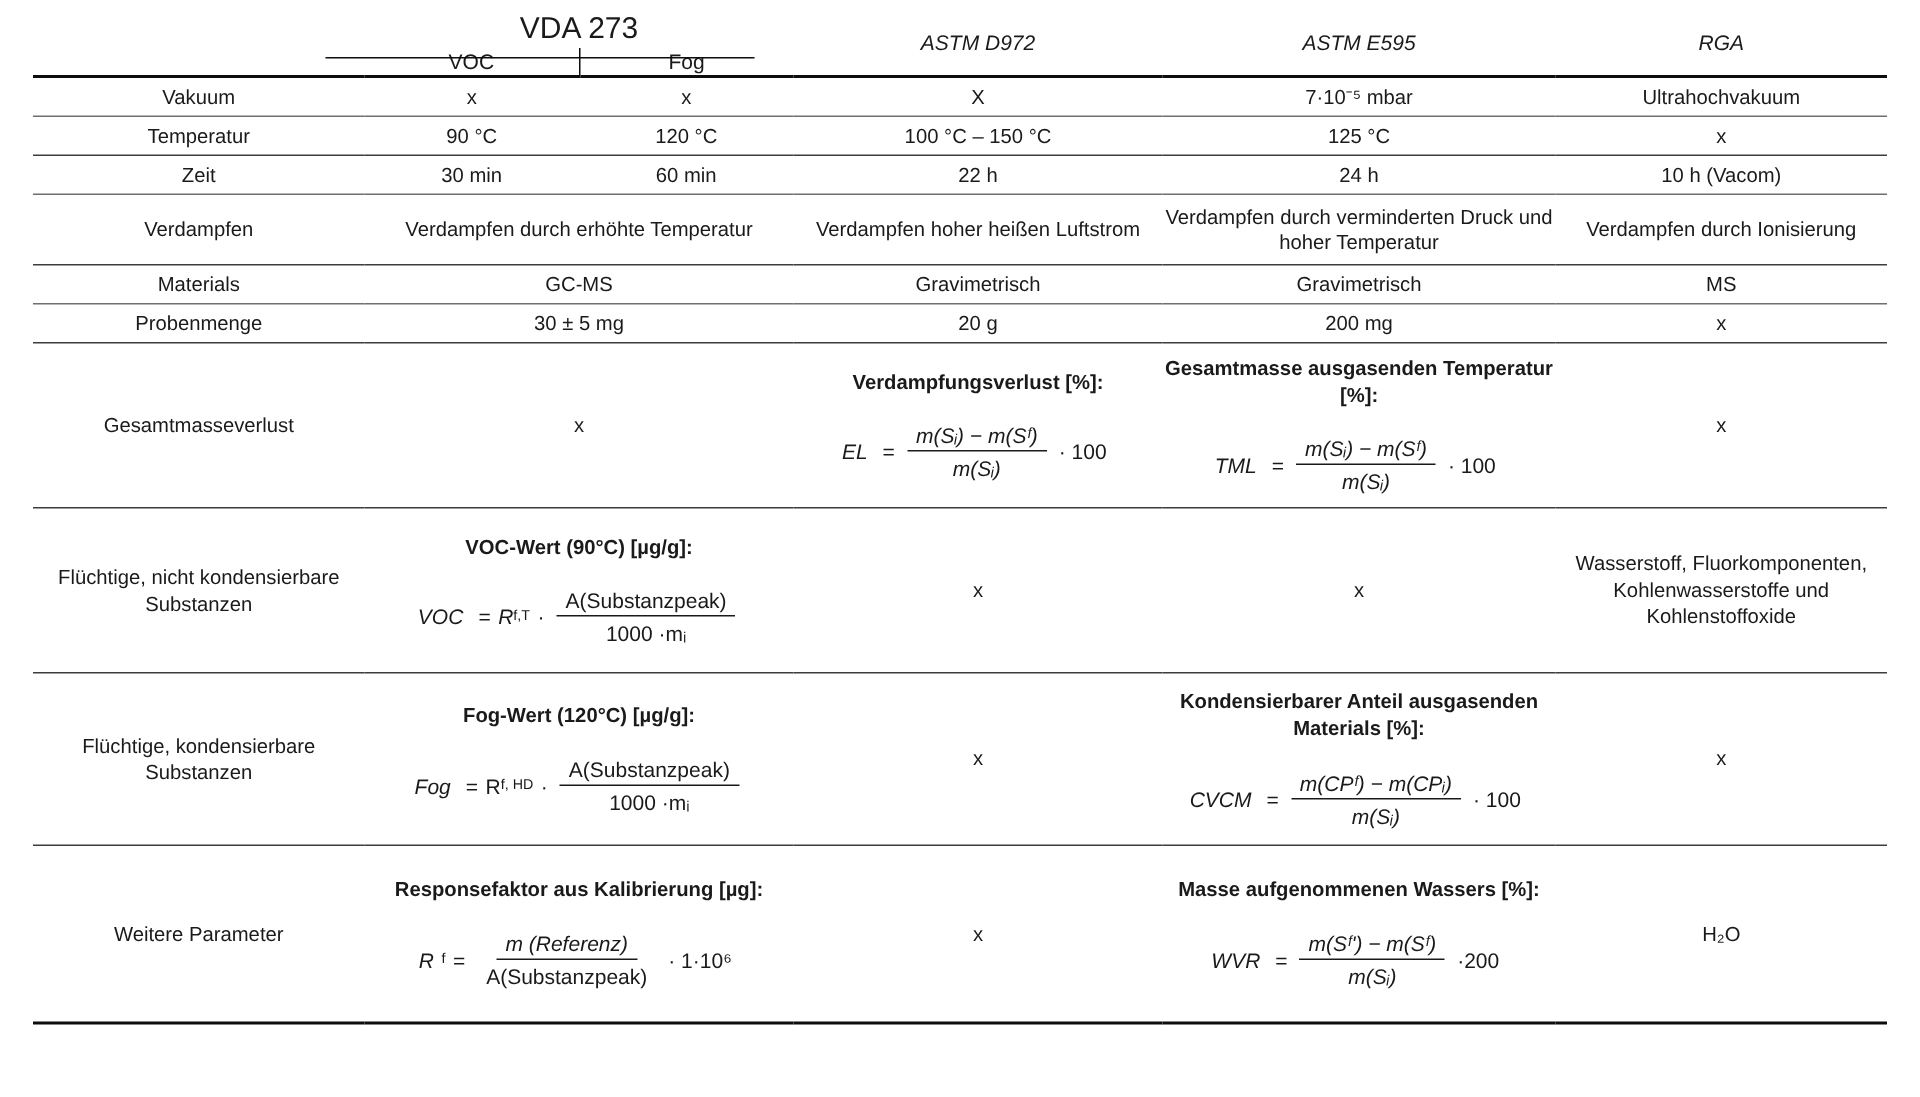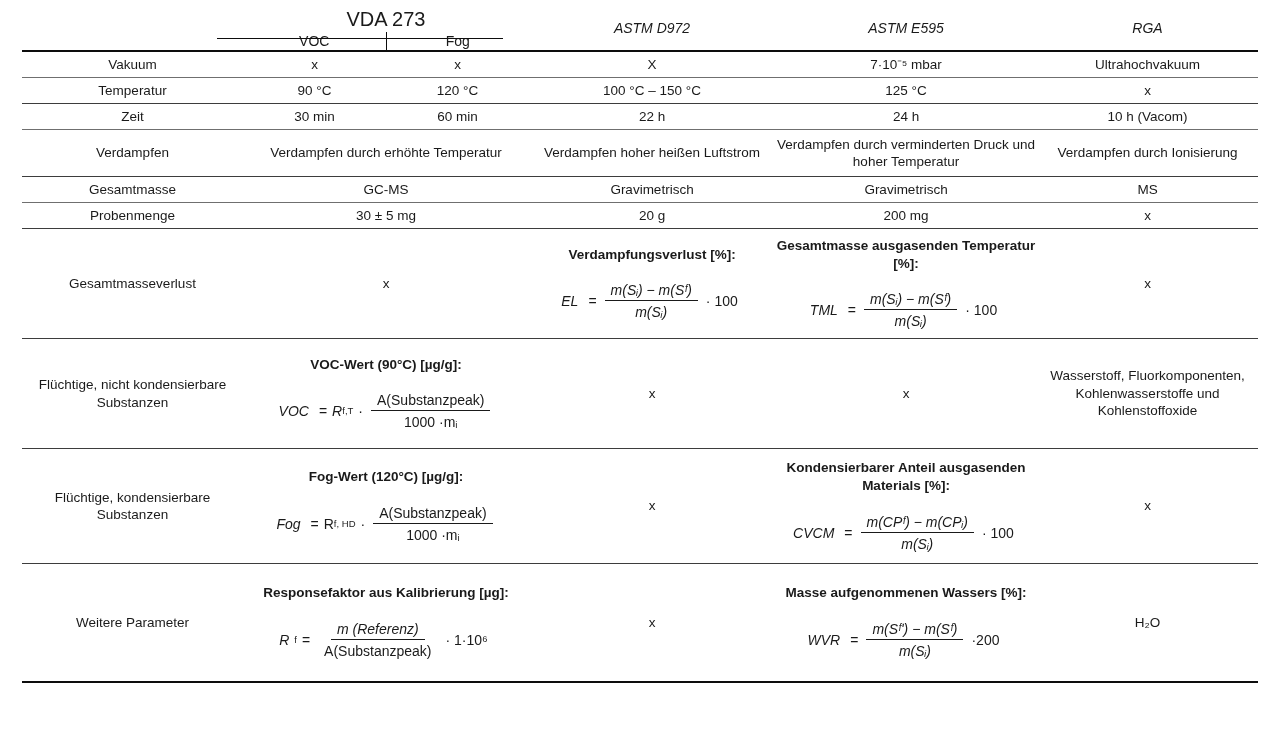--- a/index.html
+++ b/index.html
@@ -190,21 +190,21 @@
 
       <tr class="row-two rule-thin-top">
         <td class="cell-pad">Verdampfen</td>
         <td colspan="2" class="cell-pad multi">Verdampfen durch erhöhte Temperatur</td>
         <td class="cell-pad multi">Verdampfen hoher heißen Luftstrom</td>
         <td class="cell-pad multi">Verdampfen durch verminderten Druck und hoher Temperatur</td>
         <td class="cell-pad multi">Verdampfen durch Ionisierung</td>
       </tr>
 
       <tr class="row-short rule-med-top">
-        <td class="cell-pad bold">Gesamtmasse</td>
+        <td class="cell-pad bold">Materials</td>
         <td colspan="2" class="cell-pad bold">GC-MS</td>
         <td class="cell-pad bold">Gravimetrisch</td>
         <td class="cell-pad bold">Gravimetrisch</td>
         <td class="cell-pad bold">MS</td>
       </tr>
 
       <tr class="row-short rule-thin-top">
         <td class="cell-pad">Probenmenge</td>
         <td colspan="2" class="cell-pad">30 ± 5 mg</td>
         <td class="cell-pad">20 g</td>

